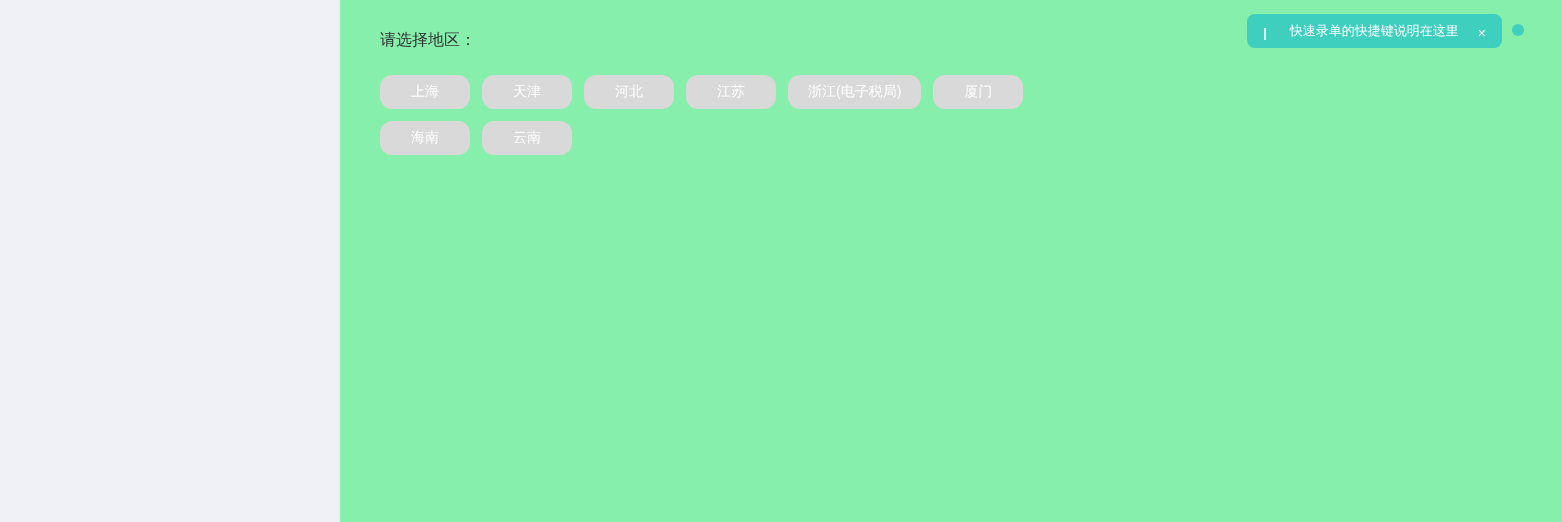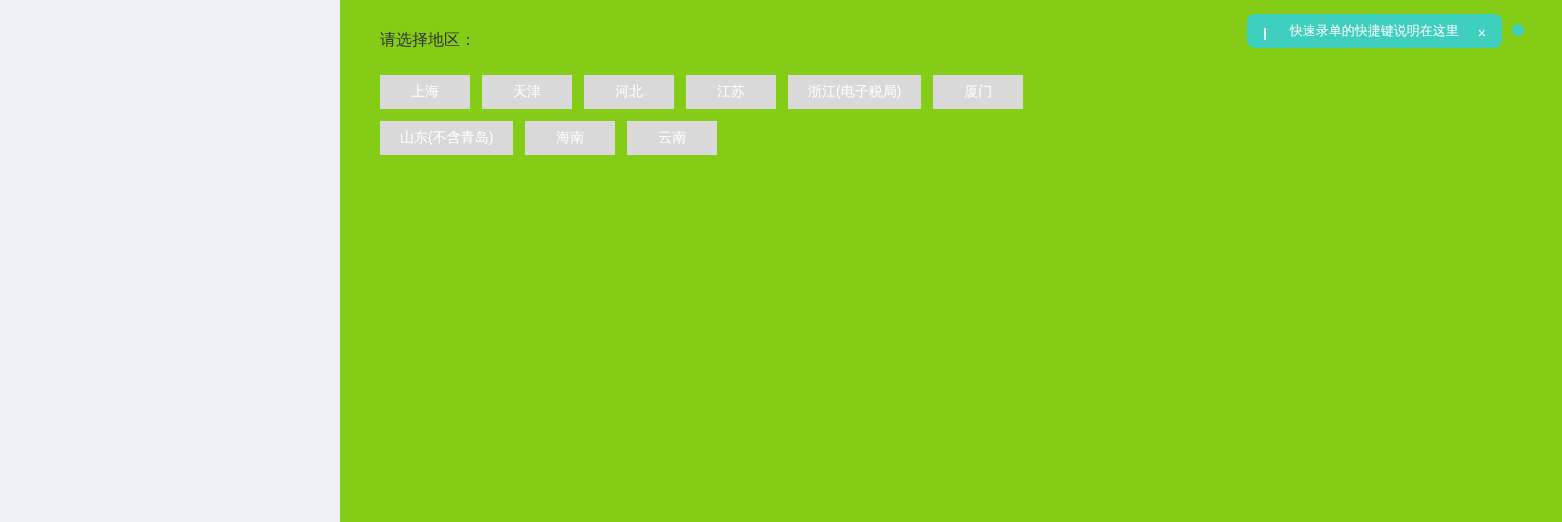--- a/index.html
+++ b/index.html
@@ -25,35 +25,35 @@
       height: 522px;
       background: #eef0f5;
     }
 
     .main-content {
       position: absolute;
       left: 340px;
       top: 0;
       right: 0;
       bottom: 0;
-      background: #84cc16;
+      background: #86efac;
       padding: 30px 40px;
     }
 
     .page-title {
       font-size: 16px;
       color: #333;
       font-weight: normal;
       margin-bottom: 24px;
     }
 
     .region-btn {
       background: #d9d9d9;
       border: none;
-      border-radius: 0;
+      border-radius: 12px;
       padding: 8px 20px;
       color: #fff;
       font-size: 14px;
       cursor: pointer;
       min-width: 90px;
       text-align: center;
       white-space: nowrap;
     }
 
     
@@ -123,21 +123,20 @@
   <button class="region-btn">上海</button>
       <button class="region-btn">天津</button>
       <button class="region-btn">河北</button>
       <button class="region-btn">江苏</button>
       <button class="region-btn">浙江(电子税局)</button>
       <button class="region-btn">厦门</button>
     </div>
 
   <div class="row2">
 
-  <button class="region-btn">山东(不含青岛)</button>
       <button class="region-btn">海南</button>
       <button class="region-btn">云南</button>
     </div>
 </div>
 
 <div class="tooltip-banner">
   <span>快速录单的快捷键说明在这里</span>
   <button class="tooltip-close">×</button>
 </div>
 

